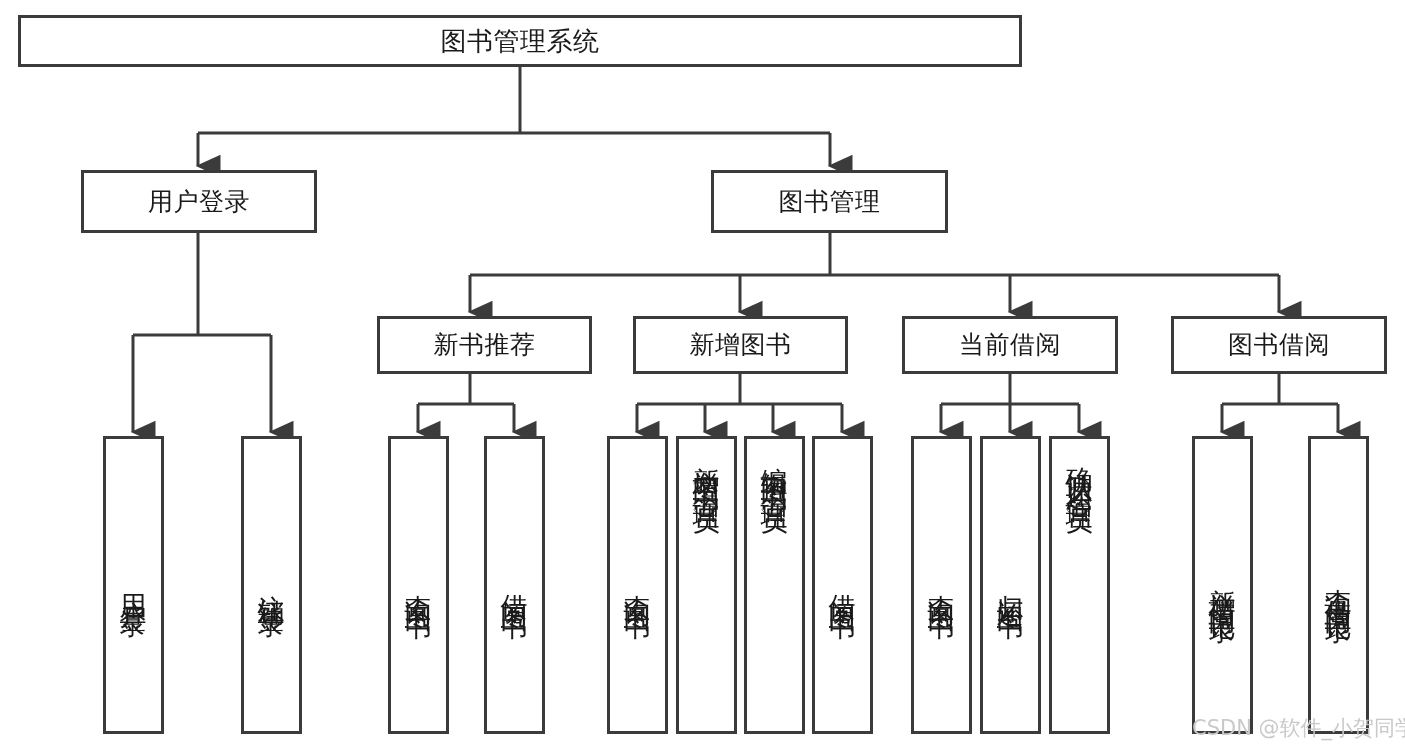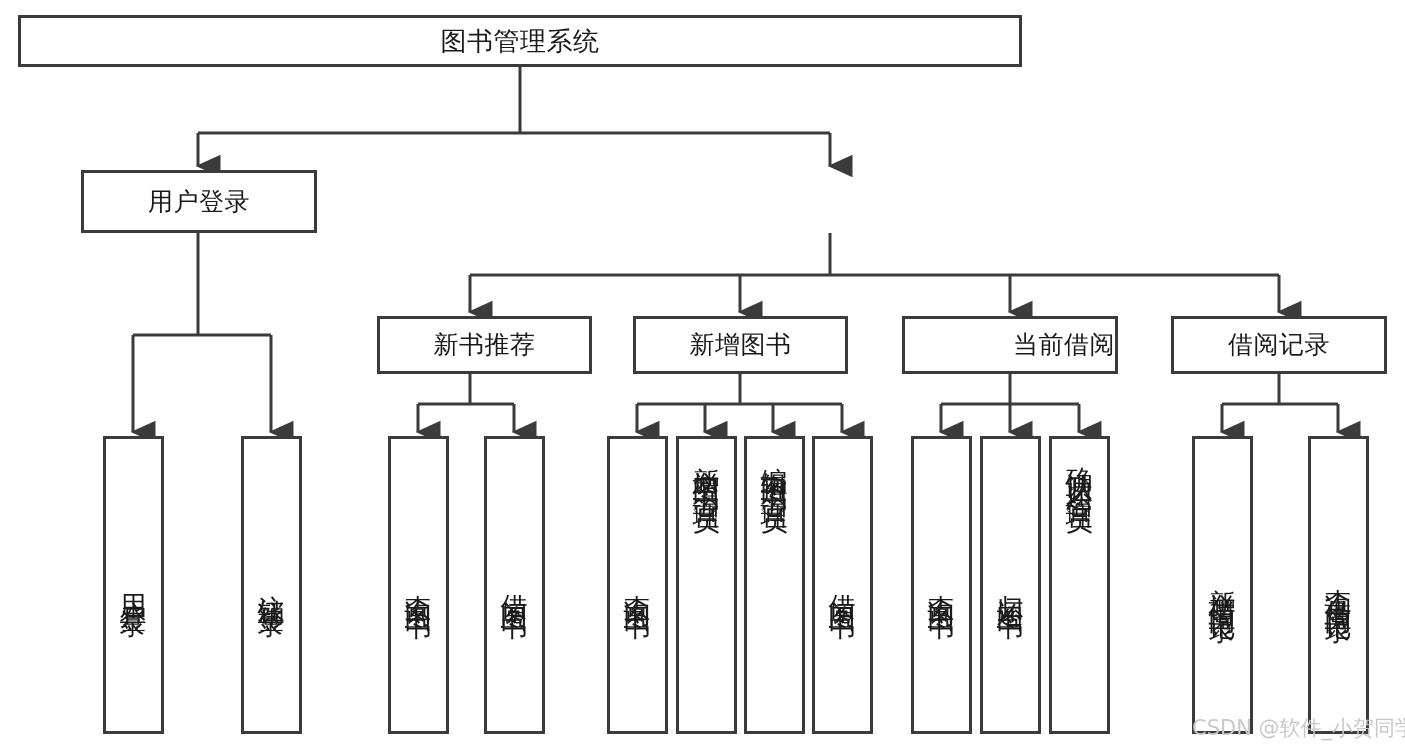--- a/index.html
+++ b/index.html
@@ -133,32 +133,35 @@
     </g>
   </svg>
 
   <div class="node horiz root" style="left:18px; top:15px; width:1004px; height:52px;">
     <span class="node-label">图书管理系统</span>
   </div>
 
   <div class="node horiz" style="left:81px; top:170px; width:236px; height:63px;">
     <span class="node-label">用户登录</span>
   </div>
+  <div class="node horiz" style="left:711px; top:170px; width:237px; height:63px;">
+    <span class="node-label">图书管理</span>
+  </div>
 
   <div class="node horiz" style="left:377px; top:316px; width:215px; height:58px;">
     <span class="node-label">新书推荐</span>
   </div>
   <div class="node horiz" style="left:633px; top:316px; width:215px; height:58px;">
     <span class="node-label">新增图书</span>
   </div>
-  <div class="node horiz" style="left:902px; top:316px; width:216px; height:58px;justify-content:flex-end;">
+  <div class="node horiz" style="left:902px; top:316px; width:216px; height:58px;">
     <span class="node-label">当前借阅</span>
   </div>
   <div class="node horiz" style="left:1171px; top:316px; width:216px; height:58px;">
-    <span class="node-label">借阅记录</span>
+    <span class="node-label">图书借阅</span>
   </div>
 
   <div class="node leaf center" style="left:103px; top:436px; width:61px; height:298px;">
     <span class="node-label">用户登录</span>
   </div>
   <div class="node leaf center" style="left:241px; top:436px; width:61px; height:298px;">
     <span class="node-label">注销登录</span>
   </div>
 
   <div class="node leaf center" style="left:388px; top:436px; width:61px; height:298px;">

